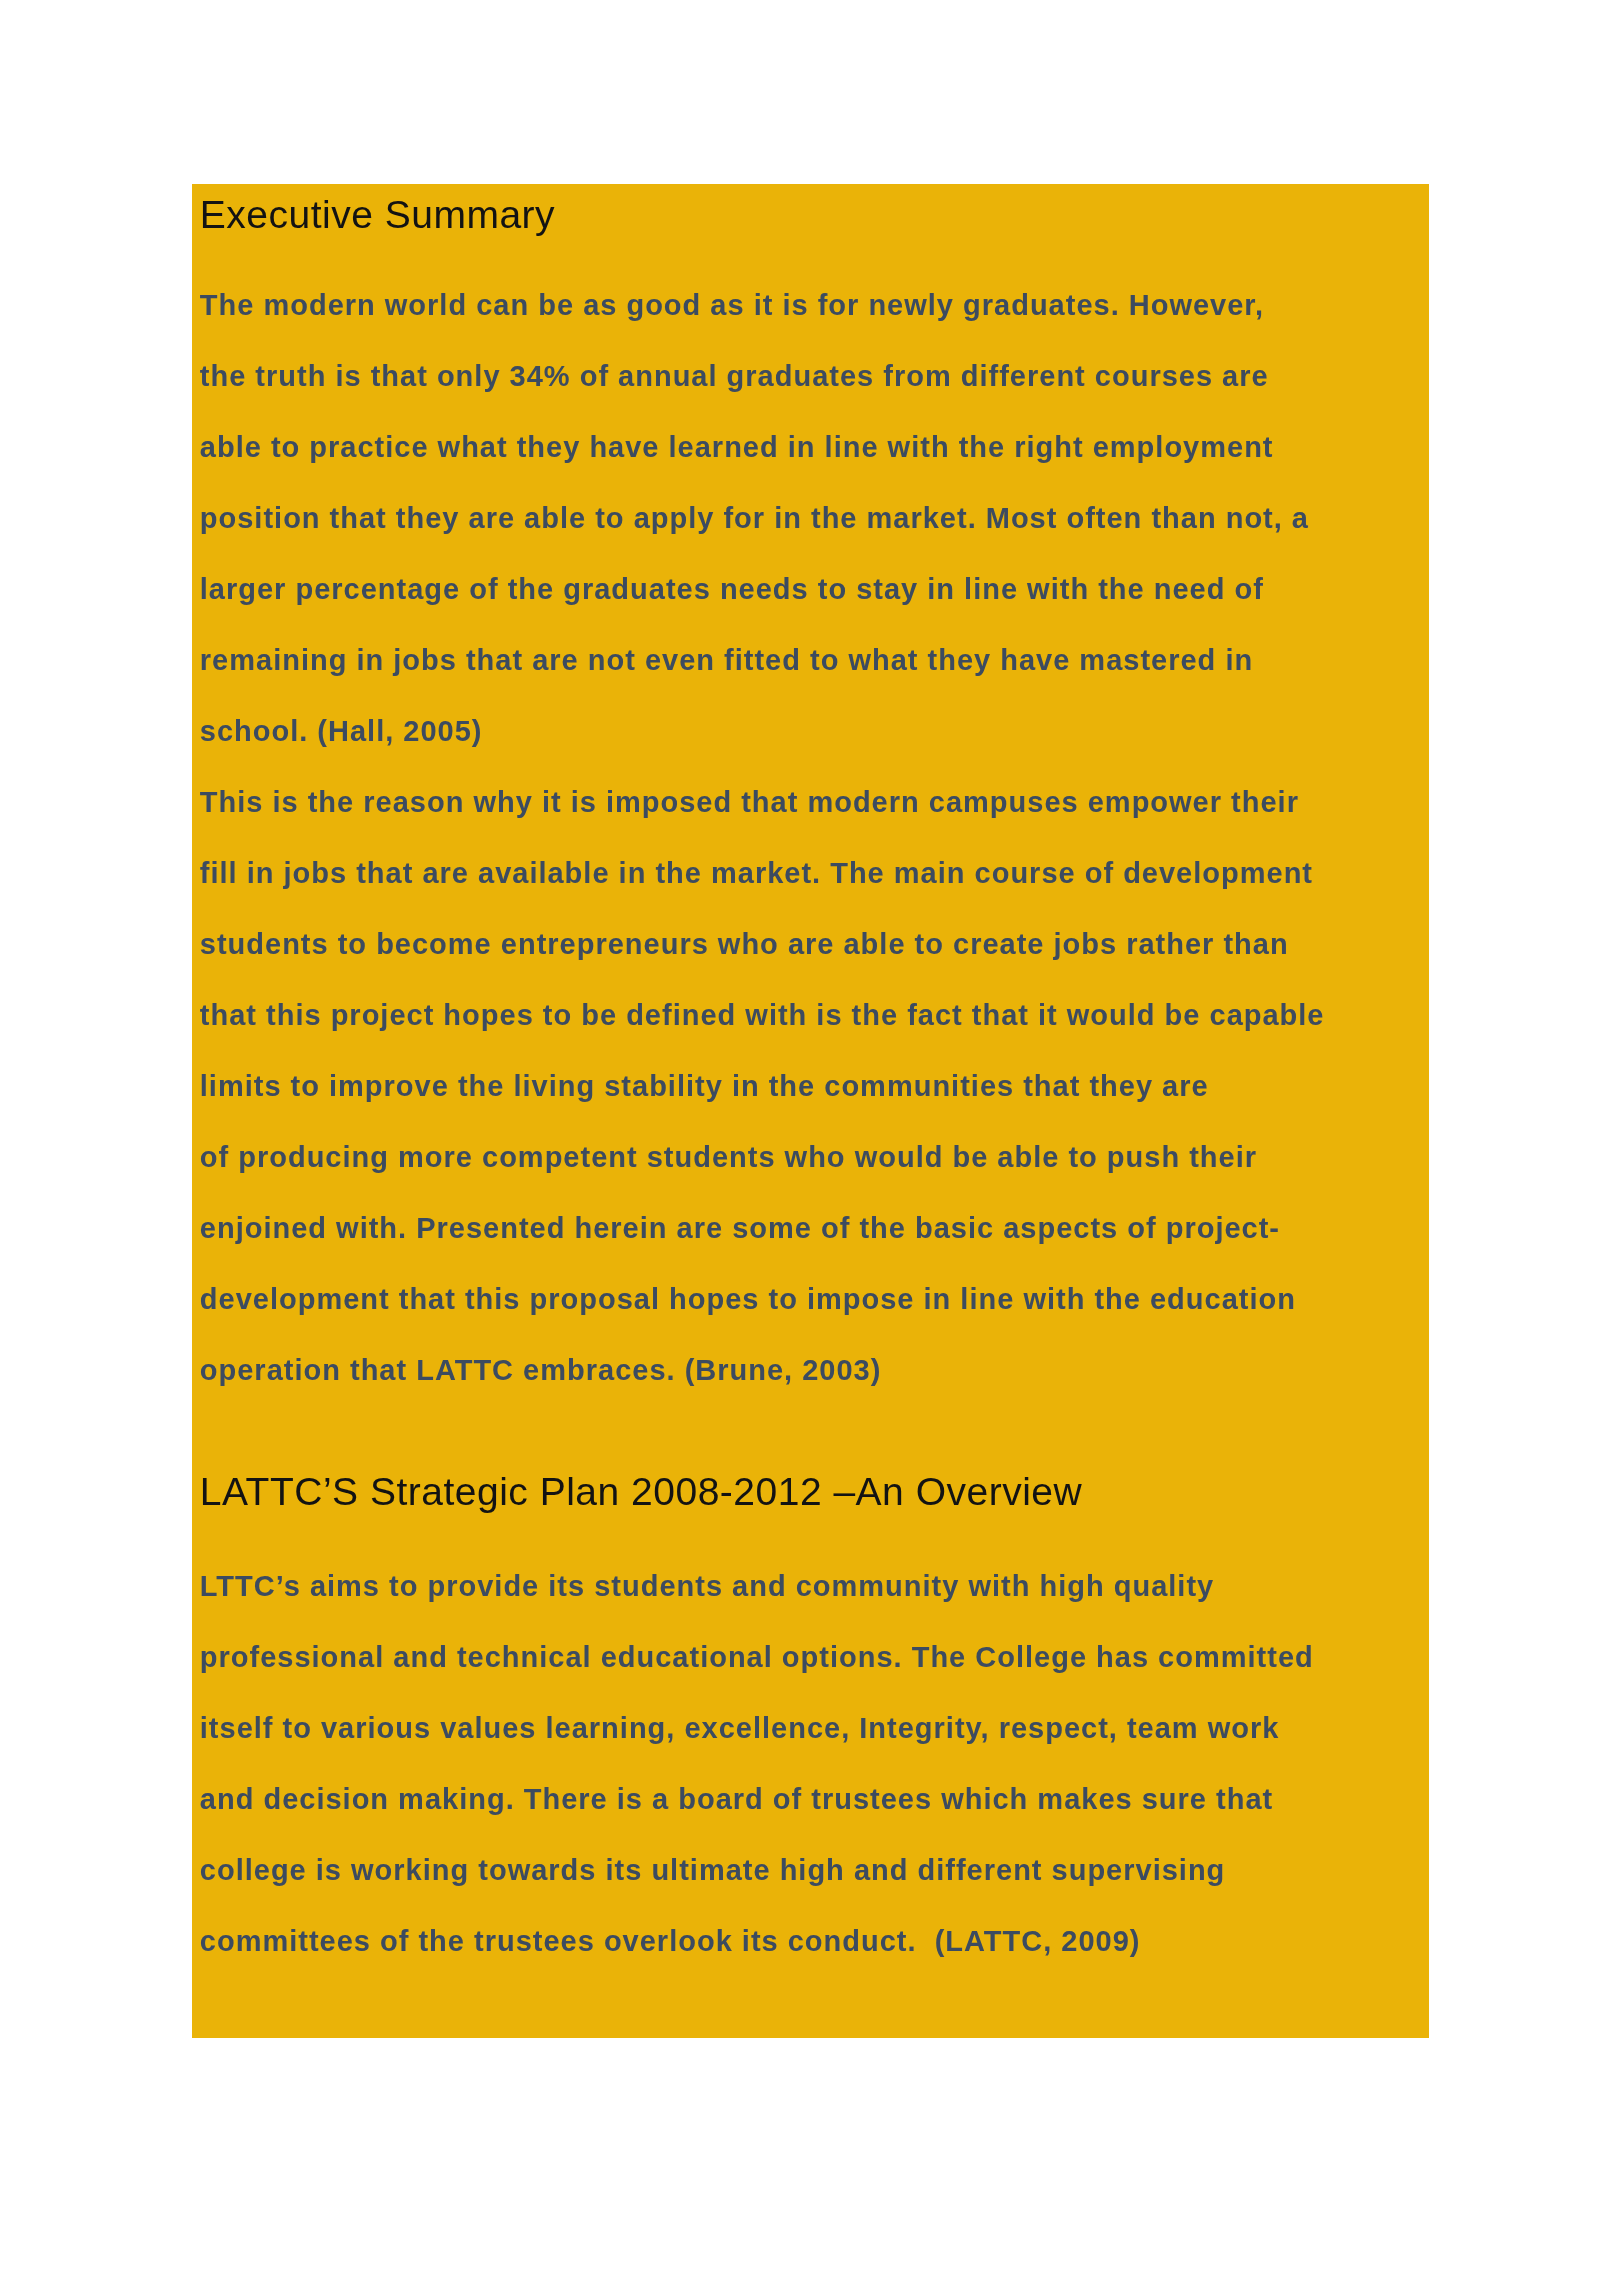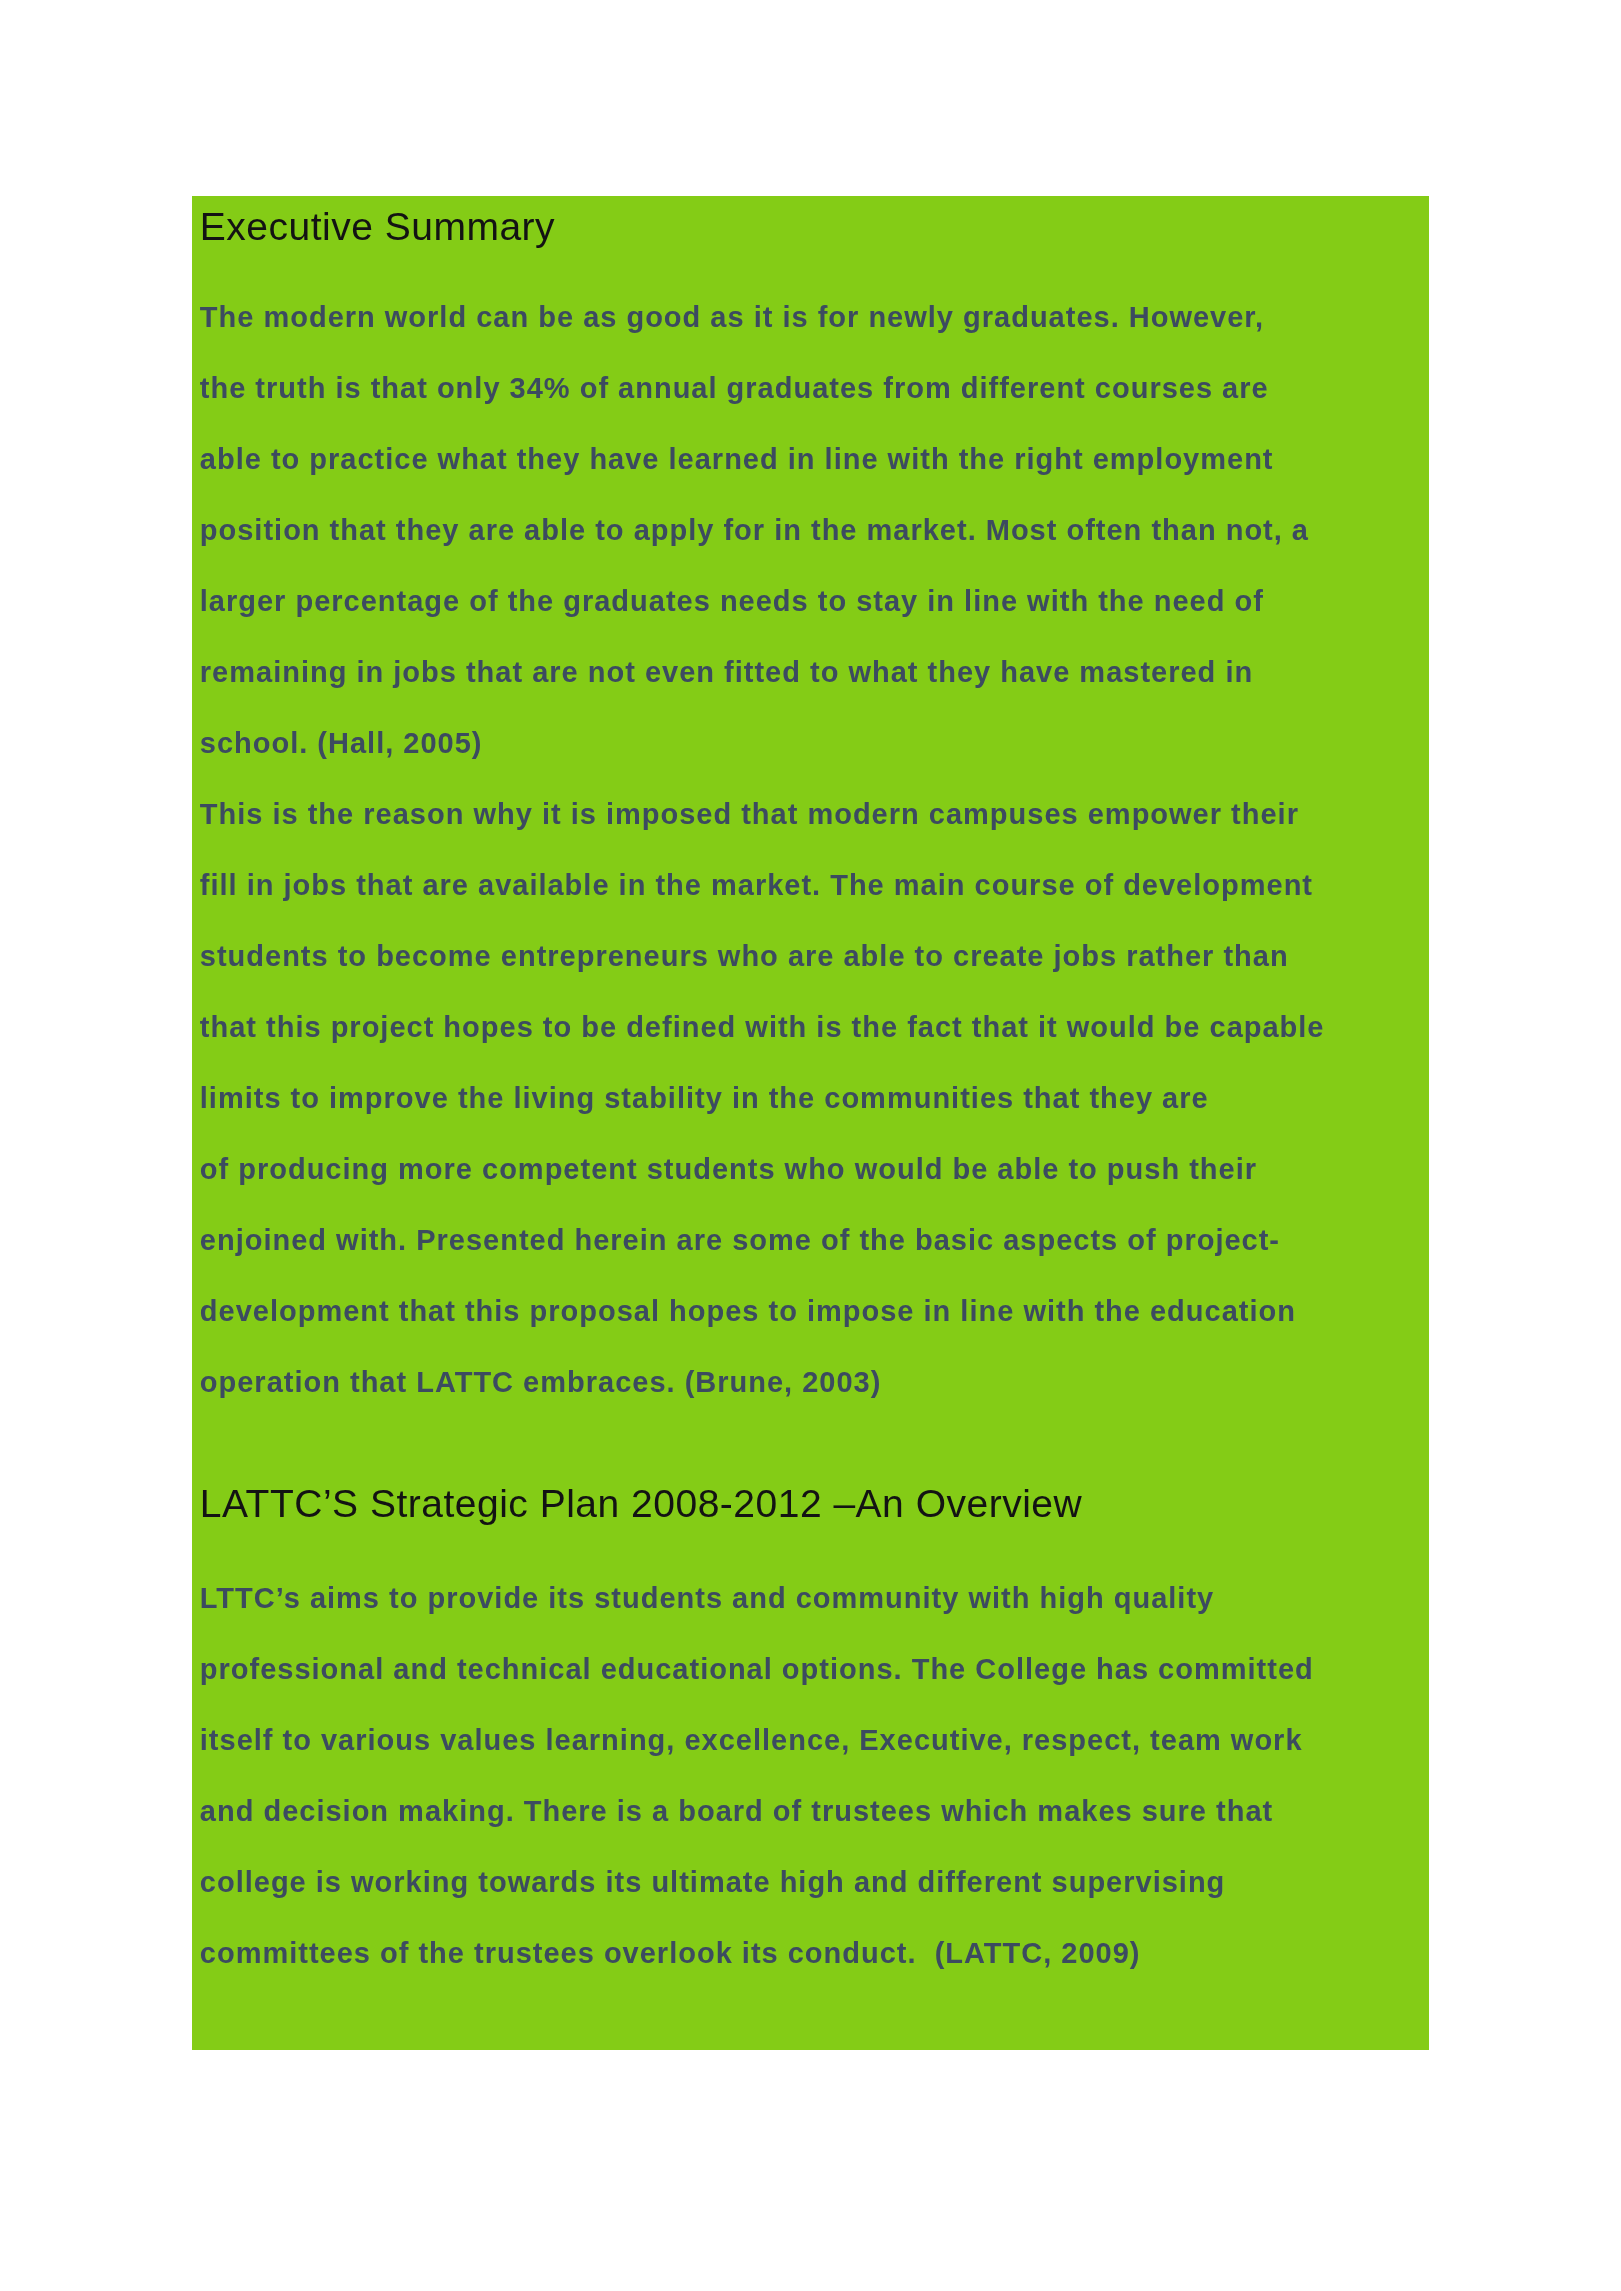--- a/index.html
+++ b/index.html
@@ -9,25 +9,25 @@
   body {
     width: 1621px;
     height: 2292px;
     background: #ffffff;
     position: relative;
     font-family: "Liberation Sans", sans-serif;
   }
   .panel {
     position: absolute;
     left: 192px;
-    top: 196px;
+    top: 184px;
     width: 1237px;
     box-sizing: border-box;
     padding: 6.9px 7.8px 61px 7.8px;
-    background: #84cc16;
+    background: #eab308;
   }
   .sec-heading {
     font-size: 39px;
     line-height: 47px;
     font-weight: 400;
     color: #131313;
     letter-spacing: 0.5px;
     margin: 62px 0 36px 0;
     white-space: pre-wrap;
   }
@@ -68,19 +68,19 @@
       <div class="line">limits to improve the living stability in the communities that they are</div>
       <div class="line">of producing more competent students who would be able to push their</div>
       <div class="line">enjoined with. Presented herein are some of the basic aspects of project-</div>
       <div class="line">development that this proposal hopes to impose in line with the education</div>
       <div class="line">operation that LATTC embraces. (Brune, 2003)</div>
     </div>
     <div class="sec-heading">LATTC’S Strategic Plan 2008-2012 –An Overview</div>
     <div class="para">
       <div class="line">LTTC’s aims to provide its students and community with high quality</div>
       <div class="line">professional and technical educational options. The College has committed</div>
-      <div class="line">itself to various values learning, excellence, Executive, respect, team work</div>
+      <div class="line">itself to various values learning, excellence, Integrity, respect, team work</div>
       <div class="line">and decision making. There is a board of trustees which makes sure that</div>
       <div class="line">college is working towards its ultimate high and different supervising</div>
       <div class="line">committees of the trustees overlook its conduct.  (LATTC, 2009)</div>
     </div>
   </div>
 
 
 </body></html>

